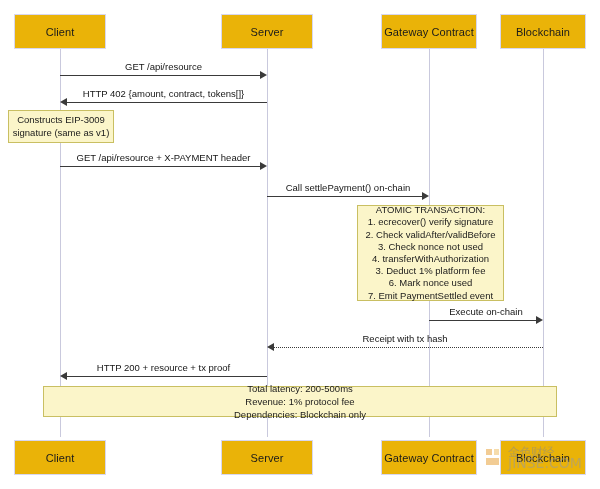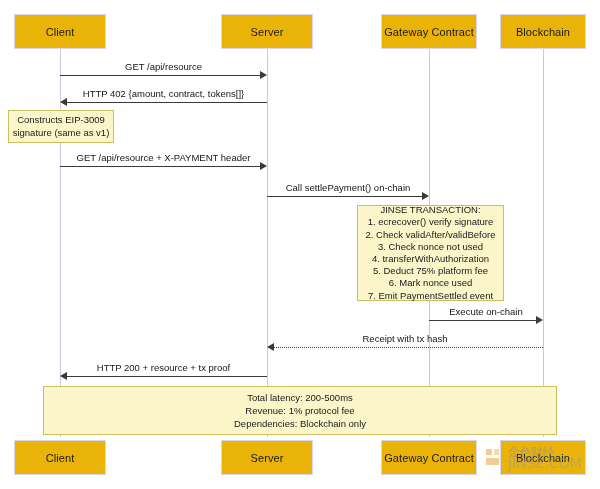--- a/index.html
+++ b/index.html
@@ -158,43 +158,43 @@
 
   <div class="msg-label" style="left:60px; top:152px; width:207px;">GET /api/resource + X-PAYMENT header</div>
   <div class="msg-line" style="left:60px; top:166px; width:200px;"></div>
   <div class="arrow-head right" style="left:260px; top:162px;"></div>
 
   <div class="msg-label" style="left:267px; top:182px; width:162px;">Call settlePayment() on-chain</div>
   <div class="msg-line" style="left:267px; top:196px; width:155px;"></div>
   <div class="arrow-head right" style="left:422px; top:192px;"></div>
 
   <div class="note" style="left:357px; top:205px; width:147px; height:96px;">
-    <span class="note-line">JINSE TRANSACTION:</span>
+    <span class="note-line">ATOMIC TRANSACTION:</span>
     <span class="note-line">1. ecrecover() verify signature</span>
     <span class="note-line">2. Check validAfter/validBefore</span>
     <span class="note-line">3. Check nonce not used</span>
     <span class="note-line">4. transferWithAuthorization</span>
-    <span class="note-line">5. Deduct 75% platform fee</span>
+    <span class="note-line">3. Deduct 1% platform fee</span>
     <span class="note-line">6. Mark nonce used</span>
     <span class="note-line">7. Emit PaymentSettled event</span>
   </div>
 
   <div class="msg-label" style="left:429px; top:306px; width:114px;">Execute on-chain</div>
   <div class="msg-line" style="left:429px; top:320px; width:107px;"></div>
   <div class="arrow-head right" style="left:536px; top:316px;"></div>
 
   <div class="msg-label" style="left:267px; top:333px; width:276px;">Receipt with tx hash</div>
   <div class="msg-line dotted" style="left:274px; top:347px; width:269px;"></div>
   <div class="arrow-head left" style="left:267px; top:343px;"></div>
 
   <div class="msg-label" style="left:60px; top:362px; width:207px;">HTTP 200 + resource + tx proof</div>
   <div class="msg-line" style="left:67px; top:376px; width:200px;"></div>
   <div class="arrow-head left" style="left:60px; top:372px;"></div>
 
-  <div class="note summary" style="left:43px; top:386px; width:514px; height:49px;">
+  <div class="note summary" style="left:43px; top:386px; width:514px; height:31px;">
     <span class="note-line">Total latency: 200-500ms</span>
     <span class="note-line">Revenue: 1% protocol fee</span>
     <span class="note-line">Dependencies: Blockchain only</span>
   </div>
 
   <div class="actor-box" style="left:14px; top:440px; width:92px; height:35px;">
     <span>Client</span>
   </div>
   <div class="actor-box" style="left:221px; top:440px; width:92px; height:35px;">
     <span>Server</span>

